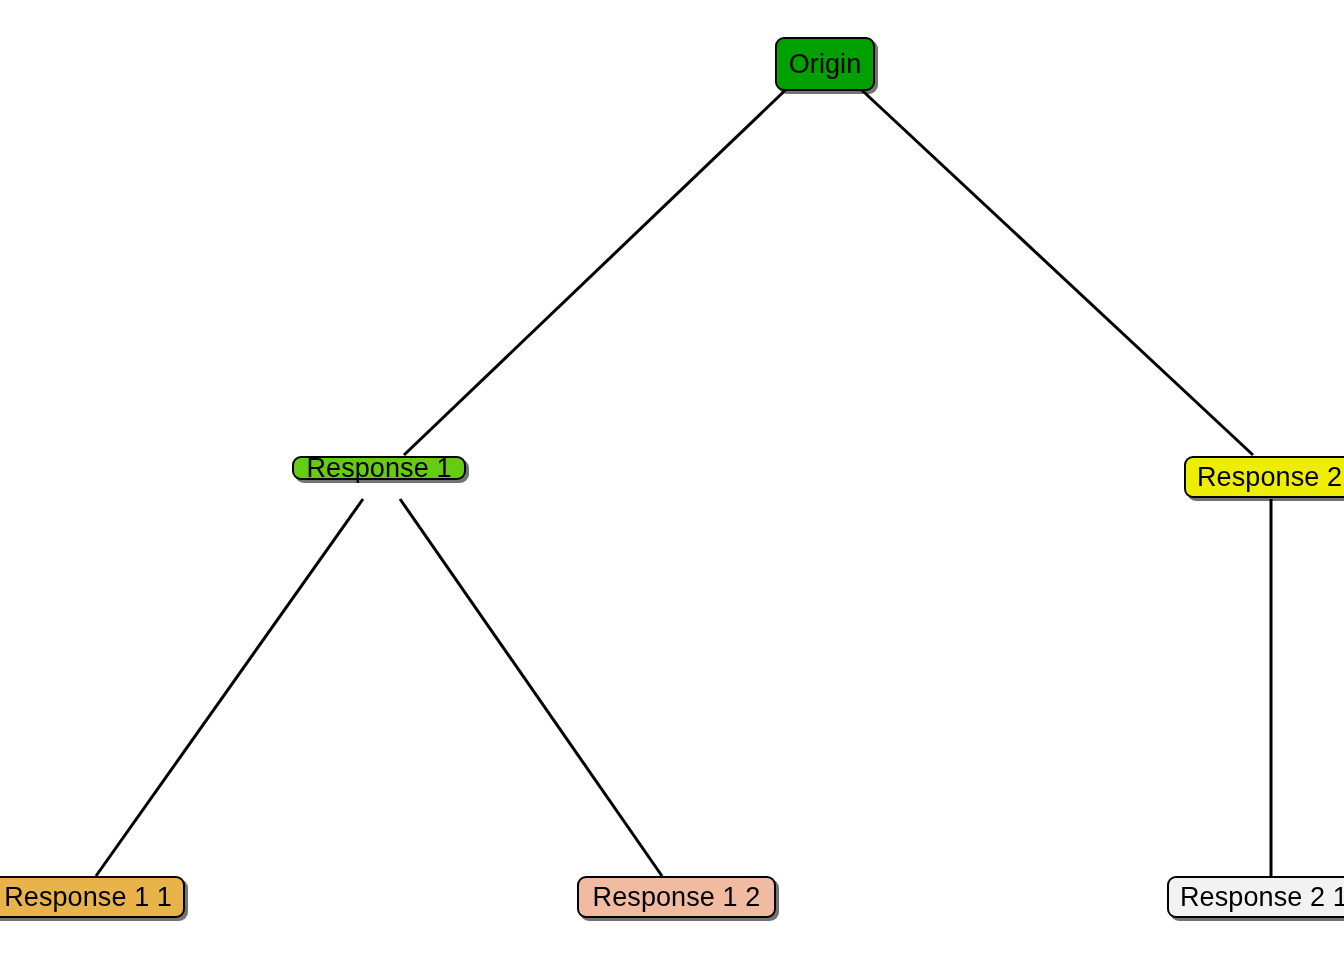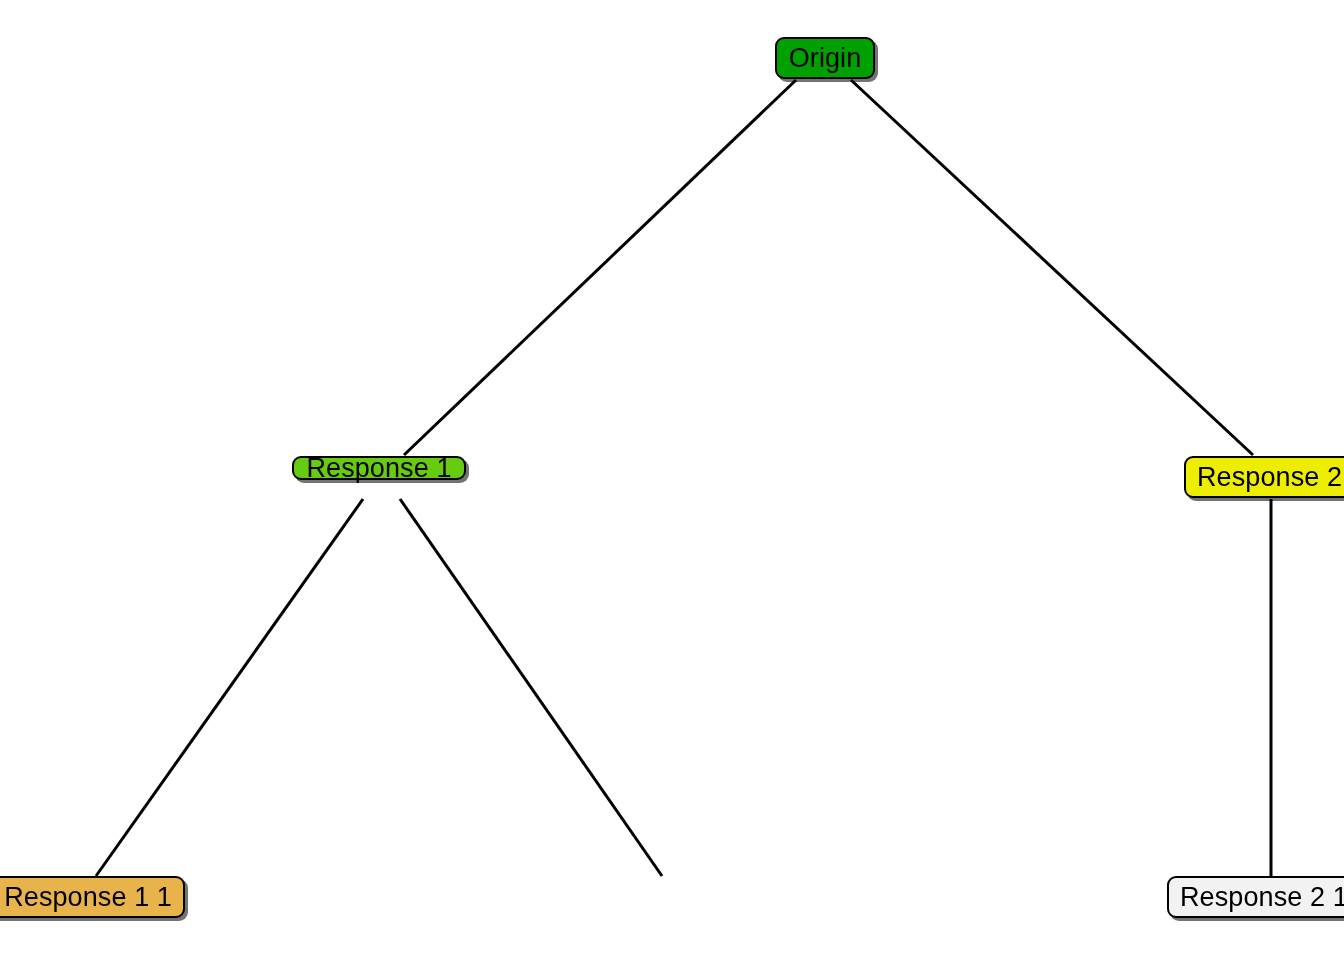--- a/index.html
+++ b/index.html
@@ -58,29 +58,32 @@
 
 <div id="canvas">
   <svg id="edge-layer" viewBox="0 0 1344 960" width="1344" height="960" xmlns="http://www.w3.org/2000/svg">
       <line x1="796" y1="80" x2="404" y2="455" stroke="#000000" stroke-width="3" stroke-linecap="butt"></line>
       <line x1="851" y1="80" x2="1253" y2="455" stroke="#000000" stroke-width="3" stroke-linecap="butt"></line>
       <line x1="363" y1="499" x2="96" y2="876" stroke="#000000" stroke-width="3" stroke-linecap="butt"></line>
       <line x1="400" y1="499" x2="662" y2="876" stroke="#000000" stroke-width="3" stroke-linecap="butt"></line>
       <line x1="1271" y1="499" x2="1271" y2="876" stroke="#000000" stroke-width="3" stroke-linecap="butt"></line>
     </svg>
   <div id="node-layer">
-      <div class="node" style="left: 775px; top: 37px; width: 100px; height: 42px; background: rgb(0, 160, 0); border-color: rgb(0, 0, 0); color: rgb(0, 0, 0);">
+      <div class="node" style="left: 775px; top: 37px; width: 100px; height: 54px; background: rgb(0, 160, 0); border-color: rgb(0, 0, 0); color: rgb(0, 0, 0);">
         <span class="node-label">Origin</span>
       </div>
       <div class="node" style="left: 292px; top: 456px; width: 174px; height: 24px; background: rgb(102, 204, 17); border-color: rgb(0, 0, 0); color: rgb(0, 0, 0);">
         <span class="node-label">Response 1</span>
       </div>
       <div class="node" style="left: 1184px; top: 456px; width: 174px; height: 42px; background: rgb(237, 237, 0); border-color: rgb(0, 0, 0); color: rgb(0, 0, 0); justify-content: flex-start;">
         <span class="node-label">Response 2</span>
       </div>
       <div class="node" style="left: -14px; top: 876px; width: 199px; height: 42px; background: rgb(232, 179, 74); border-color: rgb(0, 0, 0); color: rgb(0, 0, 0); justify-content: flex-end;">
         <span class="node-label">Response 1 1</span>
       </div>
+      <div class="node" style="left: 577px; top: 876px; width: 199px; height: 42px; background: rgb(241, 187, 162); border-color: rgb(0, 0, 0); color: rgb(0, 0, 0);">
+        <span class="node-label">Response 1 2</span>
+      </div>
       <div class="node" style="left: 1167px; top: 876px; width: 199px; height: 42px; background: rgb(242, 242, 242); border-color: rgb(0, 0, 0); color: rgb(0, 0, 0); justify-content: flex-start;">
         <span class="node-label">Response 2 1</span>
       </div>
     </div>
 </div>
 
 </body></html>

